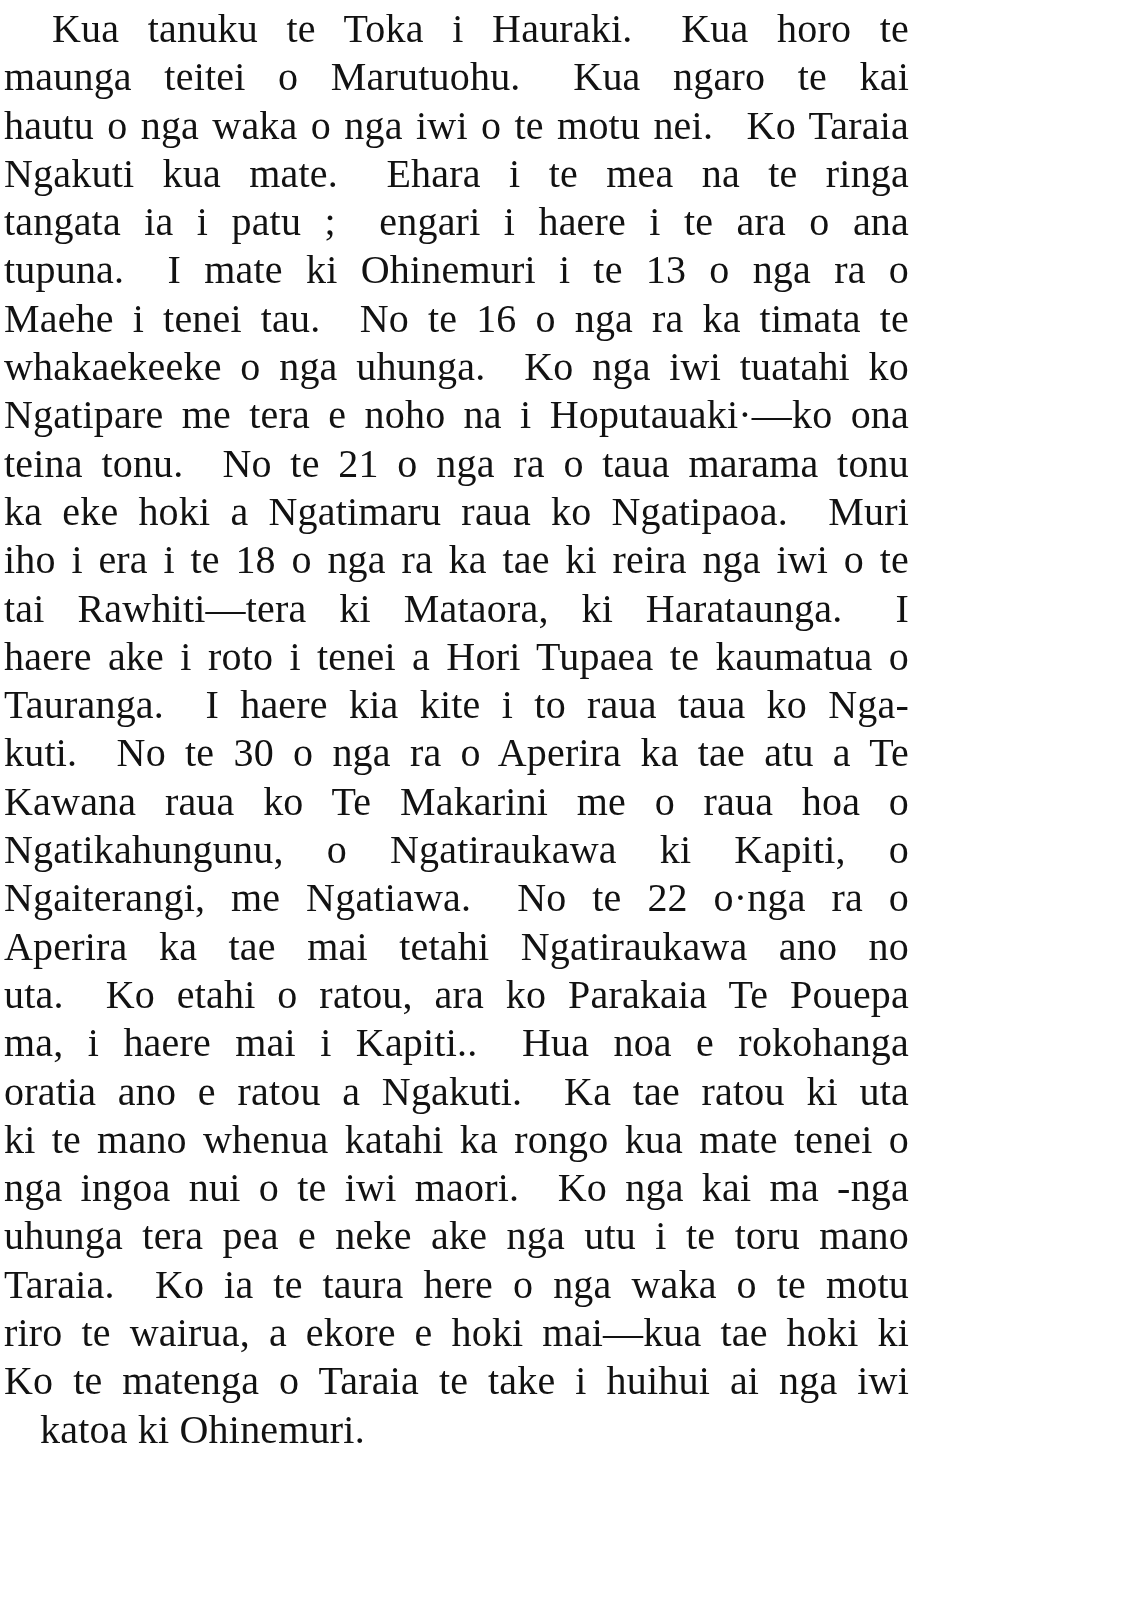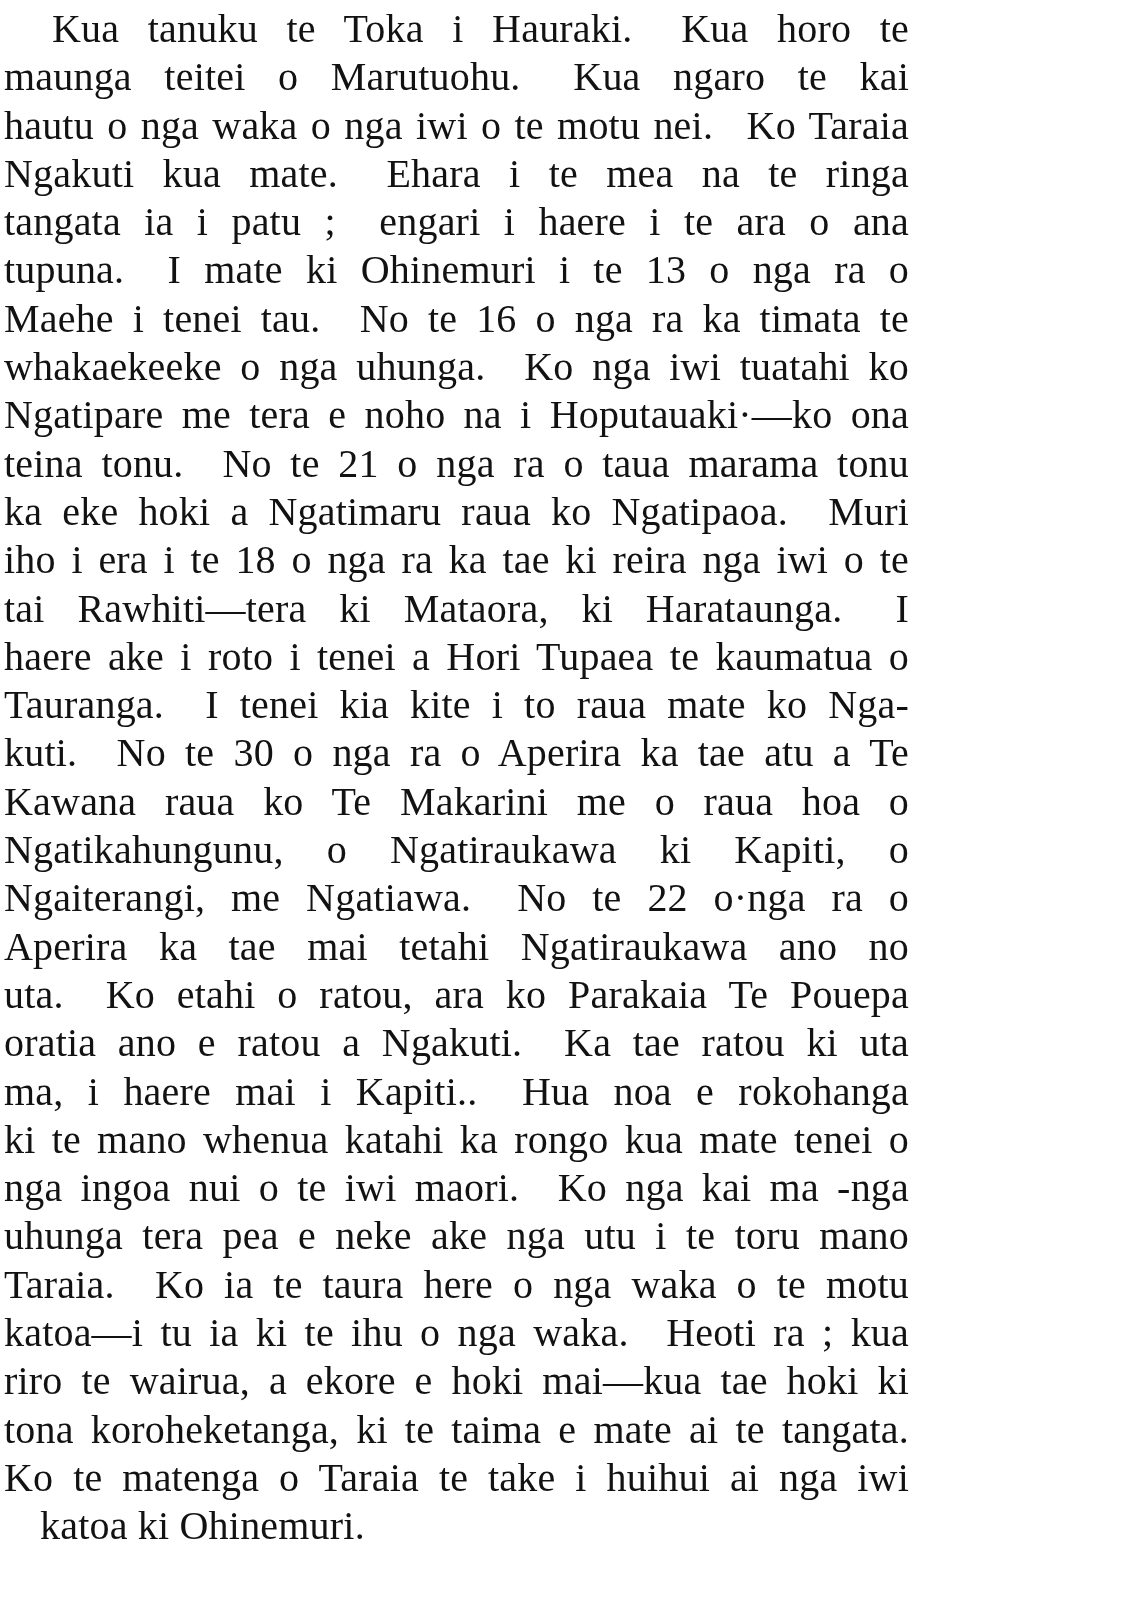--- a/index.html
+++ b/index.html
@@ -54,32 +54,30 @@
       <div class="line">tangata ia i patu ;  engari i haere i te ara o ana</div>
       <div class="line">tupuna.  I mate ki Ohinemuri i te 13 o nga ra o</div>
       <div class="line">Maehe i tenei tau.  No te 16 o nga ra ka timata te</div>
       <div class="line">whakaekeeke o nga uhunga.  Ko nga iwi tuatahi ko</div>
       <div class="line">Ngatipare me tera e noho na i Hoputauaki·—ko ona</div>
       <div class="line">teina tonu.  No te 21 o nga ra o taua marama tonu</div>
       <div class="line">ka eke hoki a Ngatimaru raua ko Ngatipaoa.  Muri</div>
       <div class="line">iho i era i te 18 o nga ra ka tae ki reira nga iwi o te</div>
       <div class="line">tai Rawhiti—tera ki Mataora, ki Harataunga.  I</div>
       <div class="line">haere ake i roto i tenei a Hori Tupaea te kaumatua o</div>
-      <div class="line">Tauranga.  I tenei kia kite i to raua mate ko Nga-</div>
+      <div class="line">Tauranga.  I haere kia kite i to raua taua ko Nga-</div>
       <div class="line">kuti.  No te 30 o nga ra o Aperira ka tae atu a Te</div>
       <div class="line">Kawana raua ko Te Makarini me o raua hoa o</div>
       <div class="line">Ngatikahungunu, o Ngatiraukawa ki Kapiti, o</div>
       <div class="line">Ngaiterangi, me Ngatiawa.  No te 22 o·nga ra o</div>
       <div class="line">Aperira ka tae mai tetahi Ngatiraukawa ano no</div>
       <div class="line">uta.  Ko etahi o ratou, ara ko Parakaia Te Pouepa</div>
+      <div class="line">ma, i haere mai i Kapiti..  Hua noa e rokohanga</div>
       <div class="line">oratia ano e ratou a Ngakuti.  Ka tae ratou ki uta</div>
-      <div class="line">ma, i haere mai i Kapiti..  Hua noa e rokohanga</div>
       <div class="line">ki te mano whenua katahi ka rongo kua mate tenei o</div>
       <div class="line">nga ingoa nui o te iwi maori.  Ko nga kai ma -nga</div>
       <div class="line">uhunga tera pea e neke ake nga utu i te toru mano</div>
       <div class="line">Taraia.  Ko ia te taura here o nga waka o te motu</div>
-      <div class="line">katoa—i tu ia ki te ihu o nga waka.  Heoti ra ; kua</div>
       <div class="line">riro te wairua, a ekore e hoki mai—kua tae hoki ki</div>
-      <div class="line">tona koroheketanga, ki te taima e mate ai te tangata.</div>
       <div class="line">Ko te matenga o Taraia te take i huihui ai nga iwi</div>
       <div class="line last">katoa ki Ohinemuri.</div>
     </div>
 </div>
 
 </body></html>

